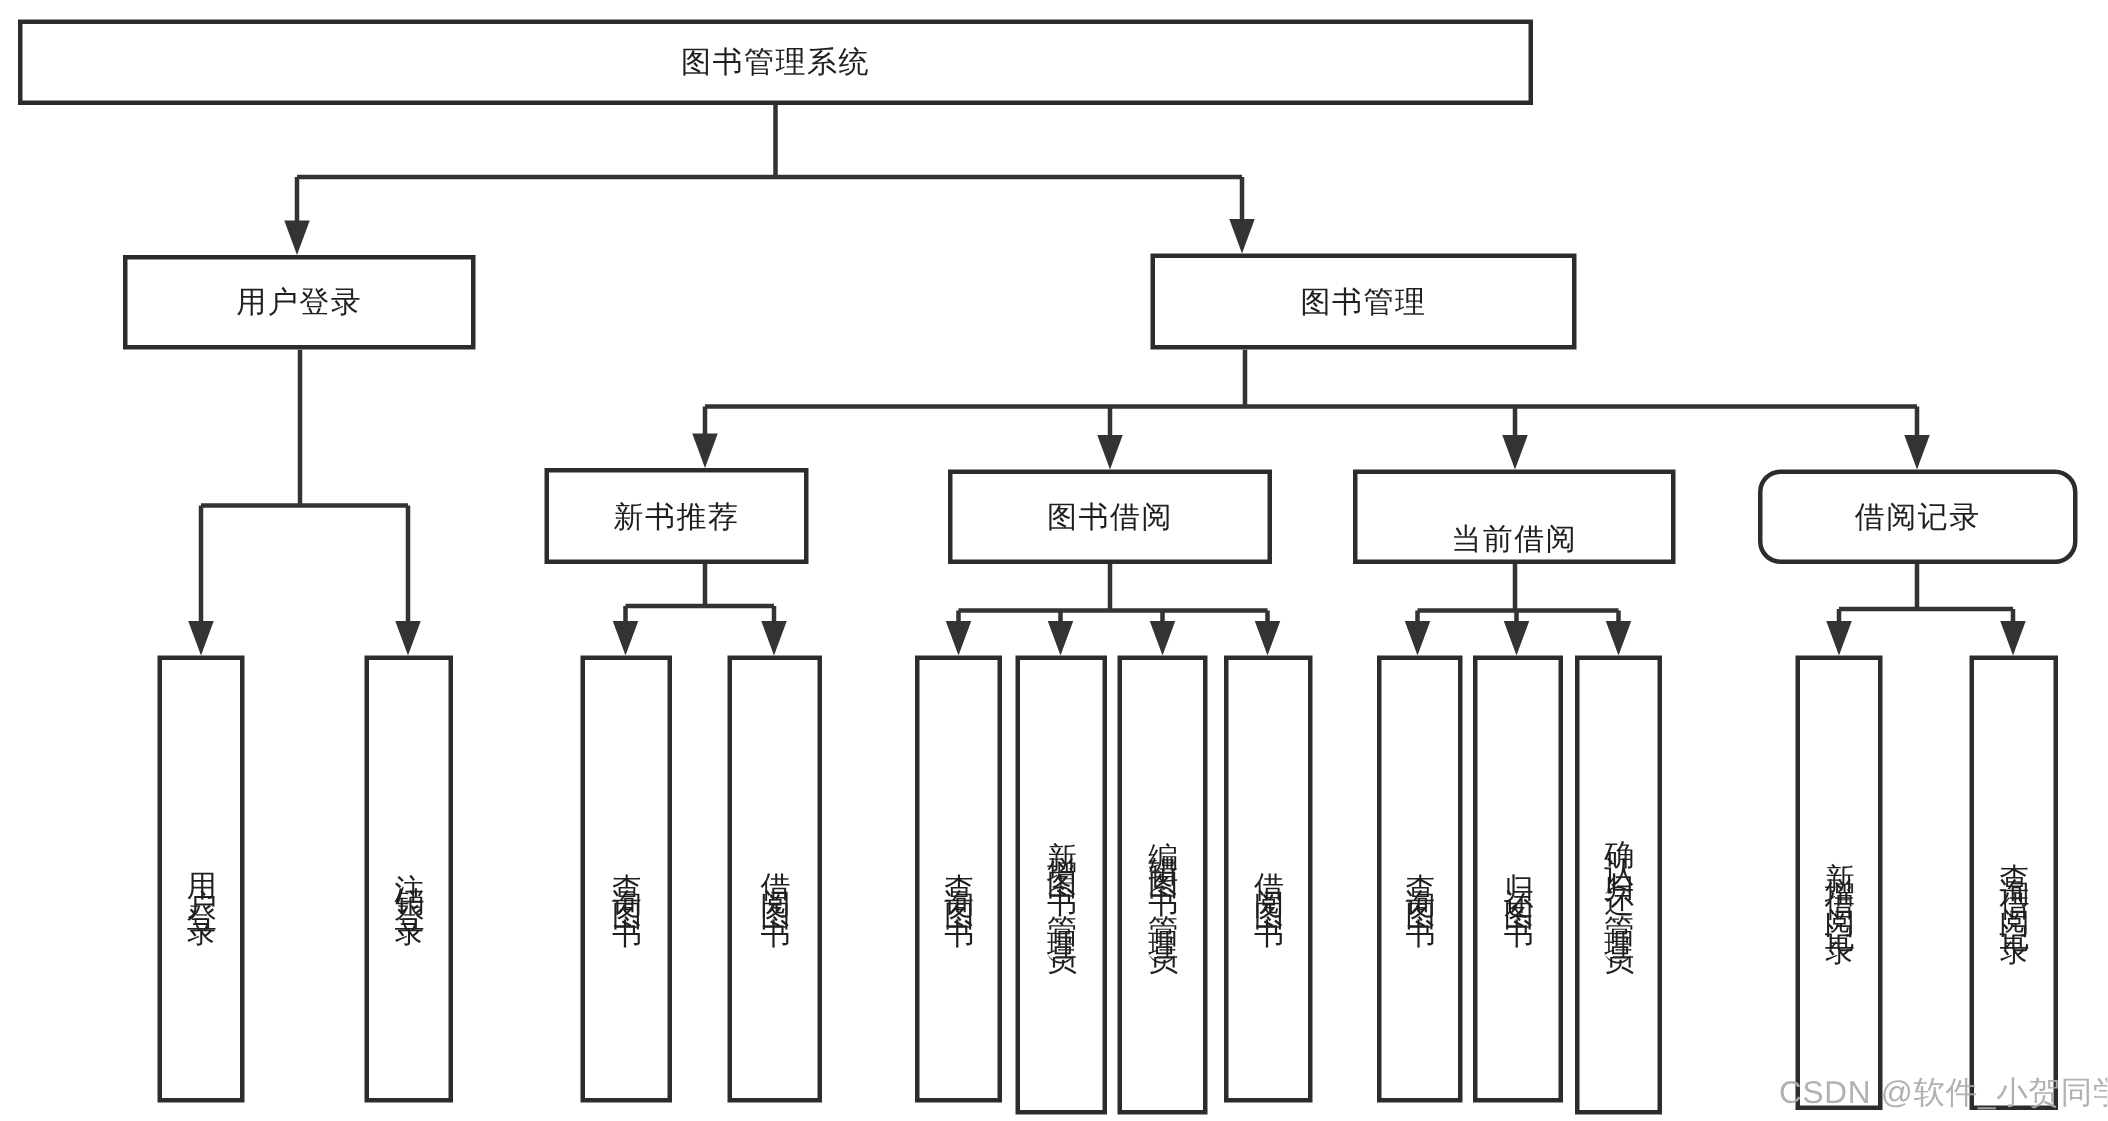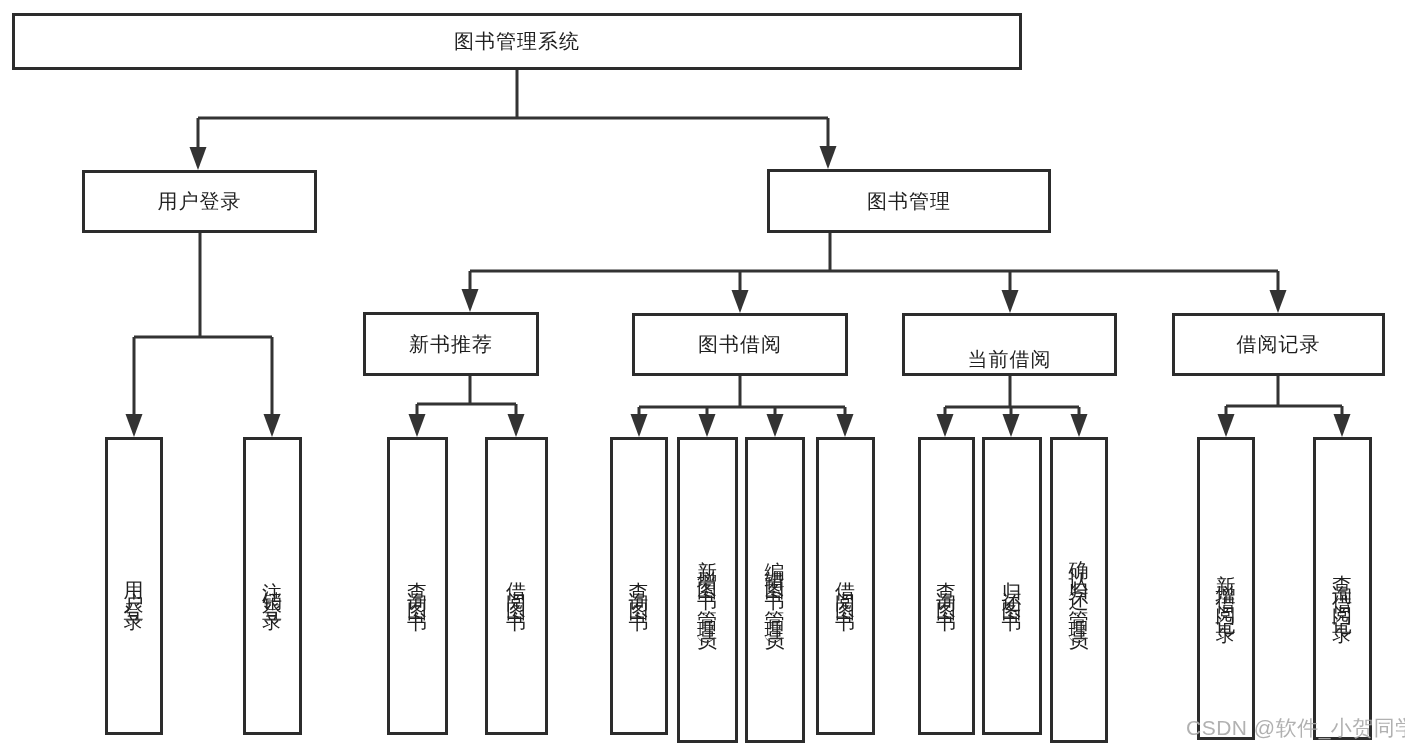--- a/index.html
+++ b/index.html
@@ -110,21 +110,21 @@
 
   <div class="node" style="left:363px; top:312px; width:176px; height:64px;">
     <span class="lbl">新书推荐</span>
   </div>
   <div class="node" style="left:632px; top:313px; width:216px; height:63px;">
     <span class="lbl">图书借阅</span>
   </div>
   <div class="node" style="left:902px; top:313px; width:215px; height:63px;align-items:flex-end;">
     <span class="lbl">当前借阅</span>
   </div>
-  <div class="node" style="left:1172px; top:313px; width:213px; height:63px;">
+  <div class="node" style="left:1172px; top:313px; width:213px; height:63px;border-radius:15px;">
     <span class="lbl">借阅记录</span>
   </div>
 
   <div class="node vnode" style="left:105px; top:437px; width:58px; height:298px;">
     <span class="lbl">用户登录</span>
   </div>
   <div class="node vnode" style="left:243px; top:437px; width:59px; height:298px;">
     <span class="lbl">注销登录</span>
   </div>
 

